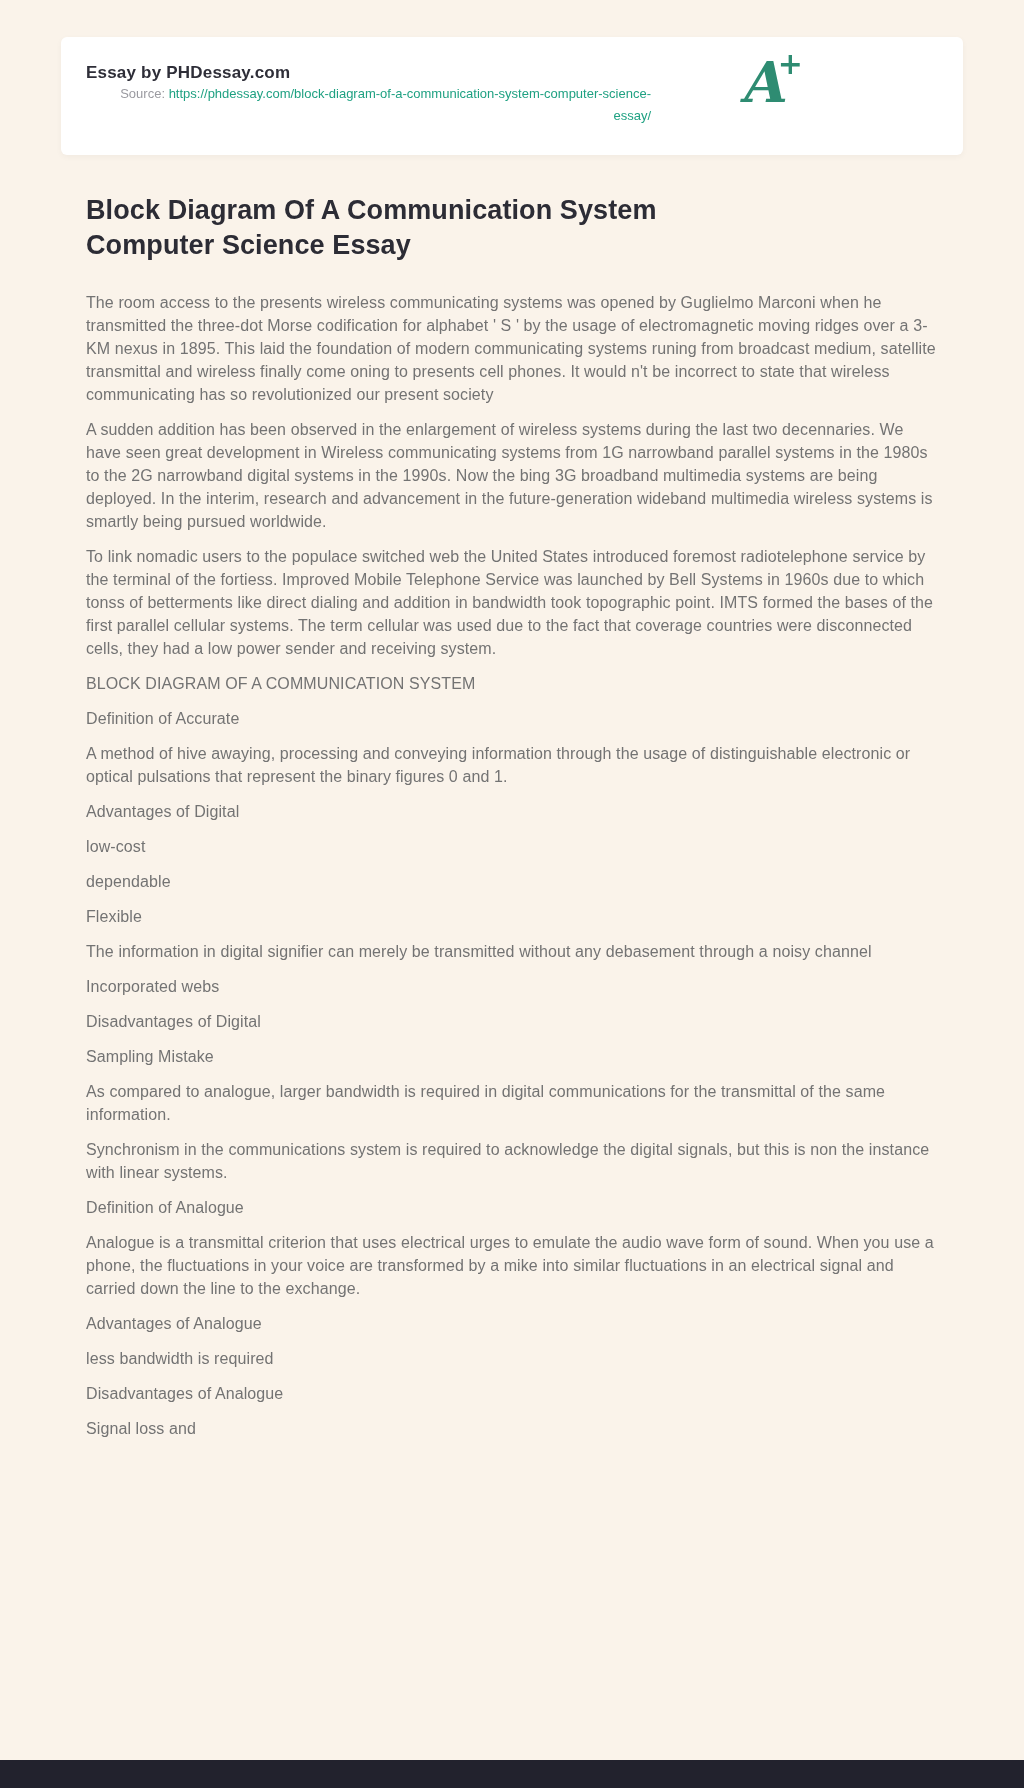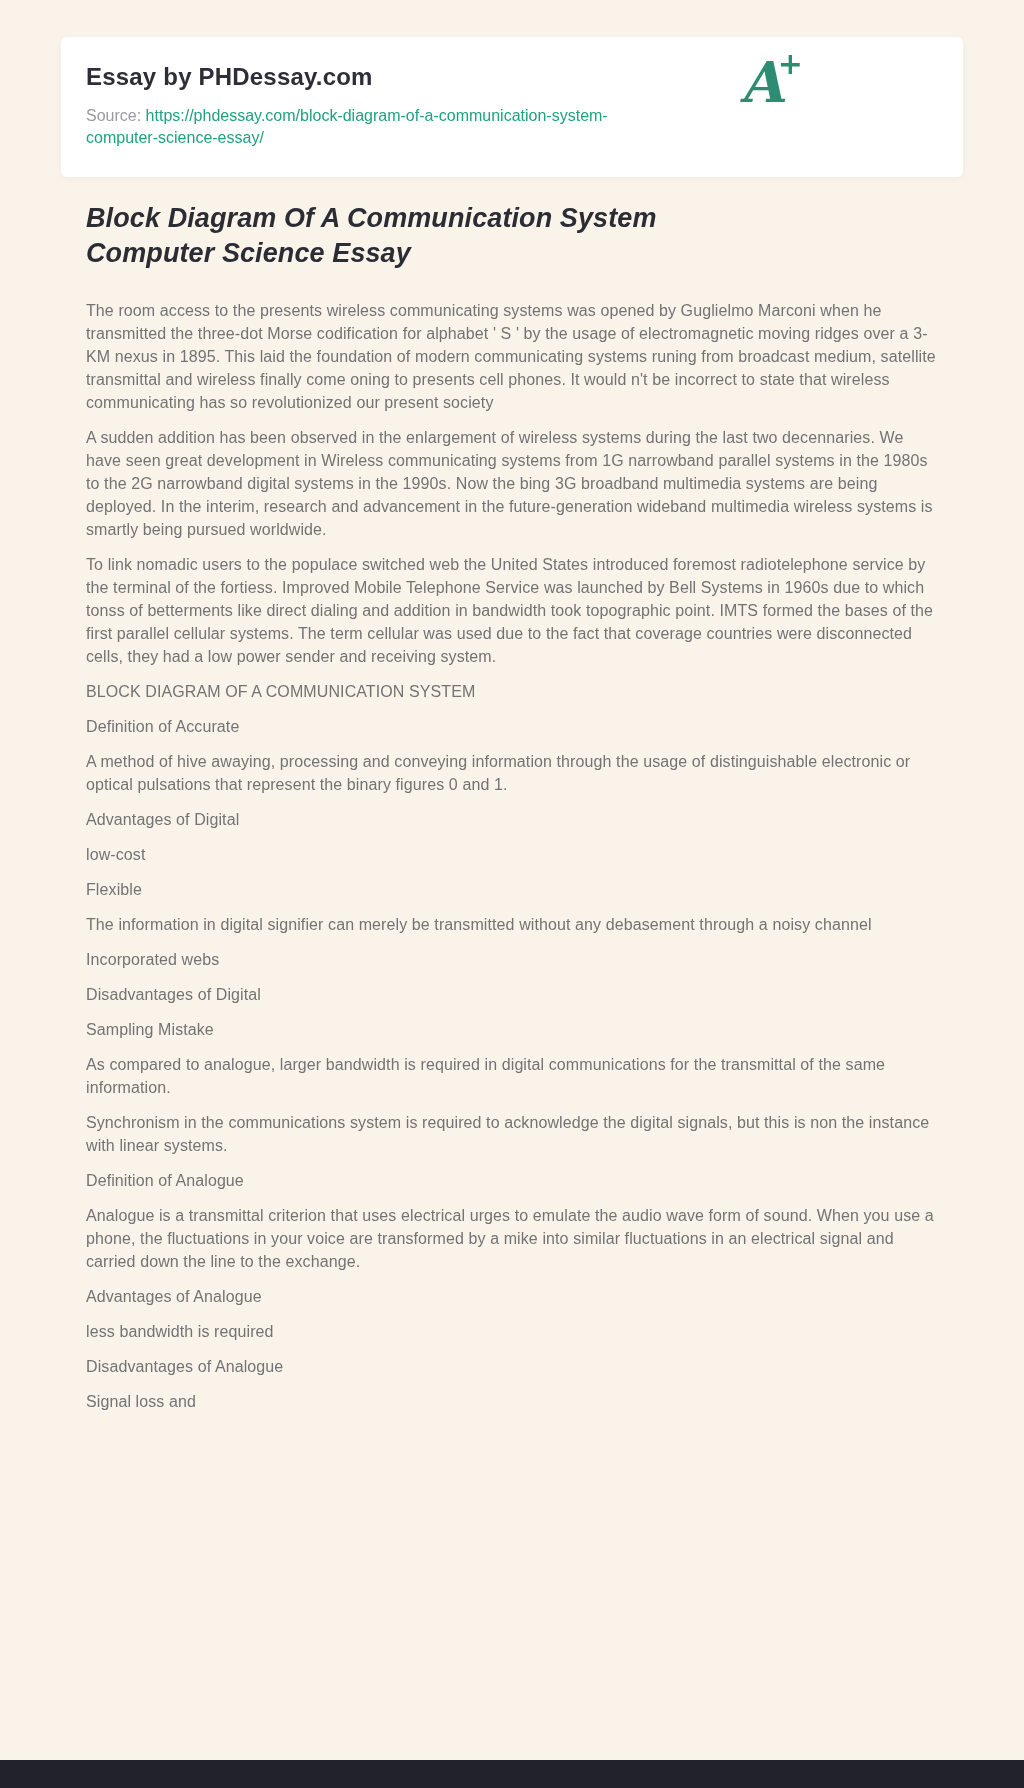--- a/index.html
+++ b/index.html
@@ -16,31 +16,32 @@
     padding-top: 37px;
   }
   .header-card {
     background: #FFFFFF;
     border-radius: 6px;
     padding: 26px 25px 28px 25px;
     position: relative;
     box-shadow: 0 2px 6px rgba(0,0,0,0.04);
   }
   .header-heading {
-    font-size: 24px;
+    font-size: 17px;
     font-weight: bold;
     color: #2E2E38;
     letter-spacing: 0.2px;
   }
   .source-line {
-    margin-top: 14px;
-    font-size: 16px;
+    margin-top: 0;
+    font-size: 13px;
     line-height: 22px;
     color: #9A9AA0;
     max-width: 565px;
+    text-align: right;
   }
   .source-url {
     color: #1FA182;
     text-decoration: none;
     cursor: pointer;
   }
   .logo {
     position: absolute;
     top: 12px;
     right: 160px;
@@ -60,28 +61,27 @@
     font-weight: bold;
     font-size: 30px;
     display: inline-block;
     vertical-align: 28px;
     margin-left: -10px;
   }
   .article {
     padding: 0 25px;
   }
   .article-title {
-    margin-top: 24px;
+    margin-top: 38px;
     font-size: 27px;
     line-height: 35px;
     font-weight: bold;
     color: #2C2C35;
     max-width: 700px;
     letter-spacing: 0.1px;
-    font-style: italic;
   }
   .article-body {
     margin-top: 28px;
   }
   .article-body p {
     font-size: 16px;
     line-height: 23px;
     color: #737373;
     margin-bottom: 12px;
     letter-spacing: 0.1px;
@@ -115,20 +115,21 @@
     <h1 class="article-title">Block Diagram Of A Communication System Computer Science Essay</h1>
     <div class="article-body">
       <p>The room access to the presents wireless communicating systems was opened by Guglielmo Marconi when he transmitted the three-dot Morse codification for alphabet ' S ' by the usage of electromagnetic moving ridges over a 3-KM nexus in 1895. This laid the foundation of modern communicating systems runing from broadcast medium, satellite transmittal and wireless finally come oning to presents cell phones. It would n't be incorrect to state that wireless communicating has so revolutionized our present society</p>
       <p>A sudden addition has been observed in the enlargement of wireless systems during the last two decennaries. We have seen great development in Wireless communicating systems from 1G narrowband parallel systems in the 1980s to the 2G narrowband digital systems in the 1990s. Now the bing 3G broadband multimedia systems are being deployed. In the interim, research and advancement in the future-generation wideband multimedia wireless systems is smartly being pursued worldwide.</p>
       <p>To link nomadic users to the populace switched web the United States introduced foremost radiotelephone service by the terminal of the fortiess. Improved Mobile Telephone Service was launched by Bell Systems in 1960s due to which tonss of betterments like direct dialing and addition in bandwidth took topographic point. IMTS formed the bases of the first parallel cellular systems. The term cellular was used due to the fact that coverage countries were disconnected cells, they had a low power sender and receiving system.</p>
       <p>BLOCK DIAGRAM OF A COMMUNICATION SYSTEM</p>
       <p>Definition of Accurate</p>
       <p>A method of hive awaying, processing and conveying information through the usage of distinguishable electronic or optical pulsations that represent the binary figures 0 and 1.</p>
       <p>Advantages of Digital</p>
       <p>low-cost</p>
+      <p>dependable</p>
       <p>Flexible</p>
       <p>The information in digital signifier can merely be transmitted without any debasement through a noisy channel</p>
       <p>Incorporated webs</p>
       <p>Disadvantages of Digital</p>
       <p>Sampling Mistake</p>
       <p>As compared to analogue, larger bandwidth is required in digital communications for the transmittal of the same information.</p>
       <p>Synchronism in the communications system is required to acknowledge the digital signals, but this is non the instance with linear systems.</p>
       <p>Definition of Analogue</p>
       <p>Analogue is a transmittal criterion that uses electrical urges to emulate the audio wave form of sound. When you use a phone, the fluctuations in your voice are transformed by a mike into similar fluctuations in an electrical signal and carried down the line to the exchange.</p>
       <p>Advantages of Analogue</p>

